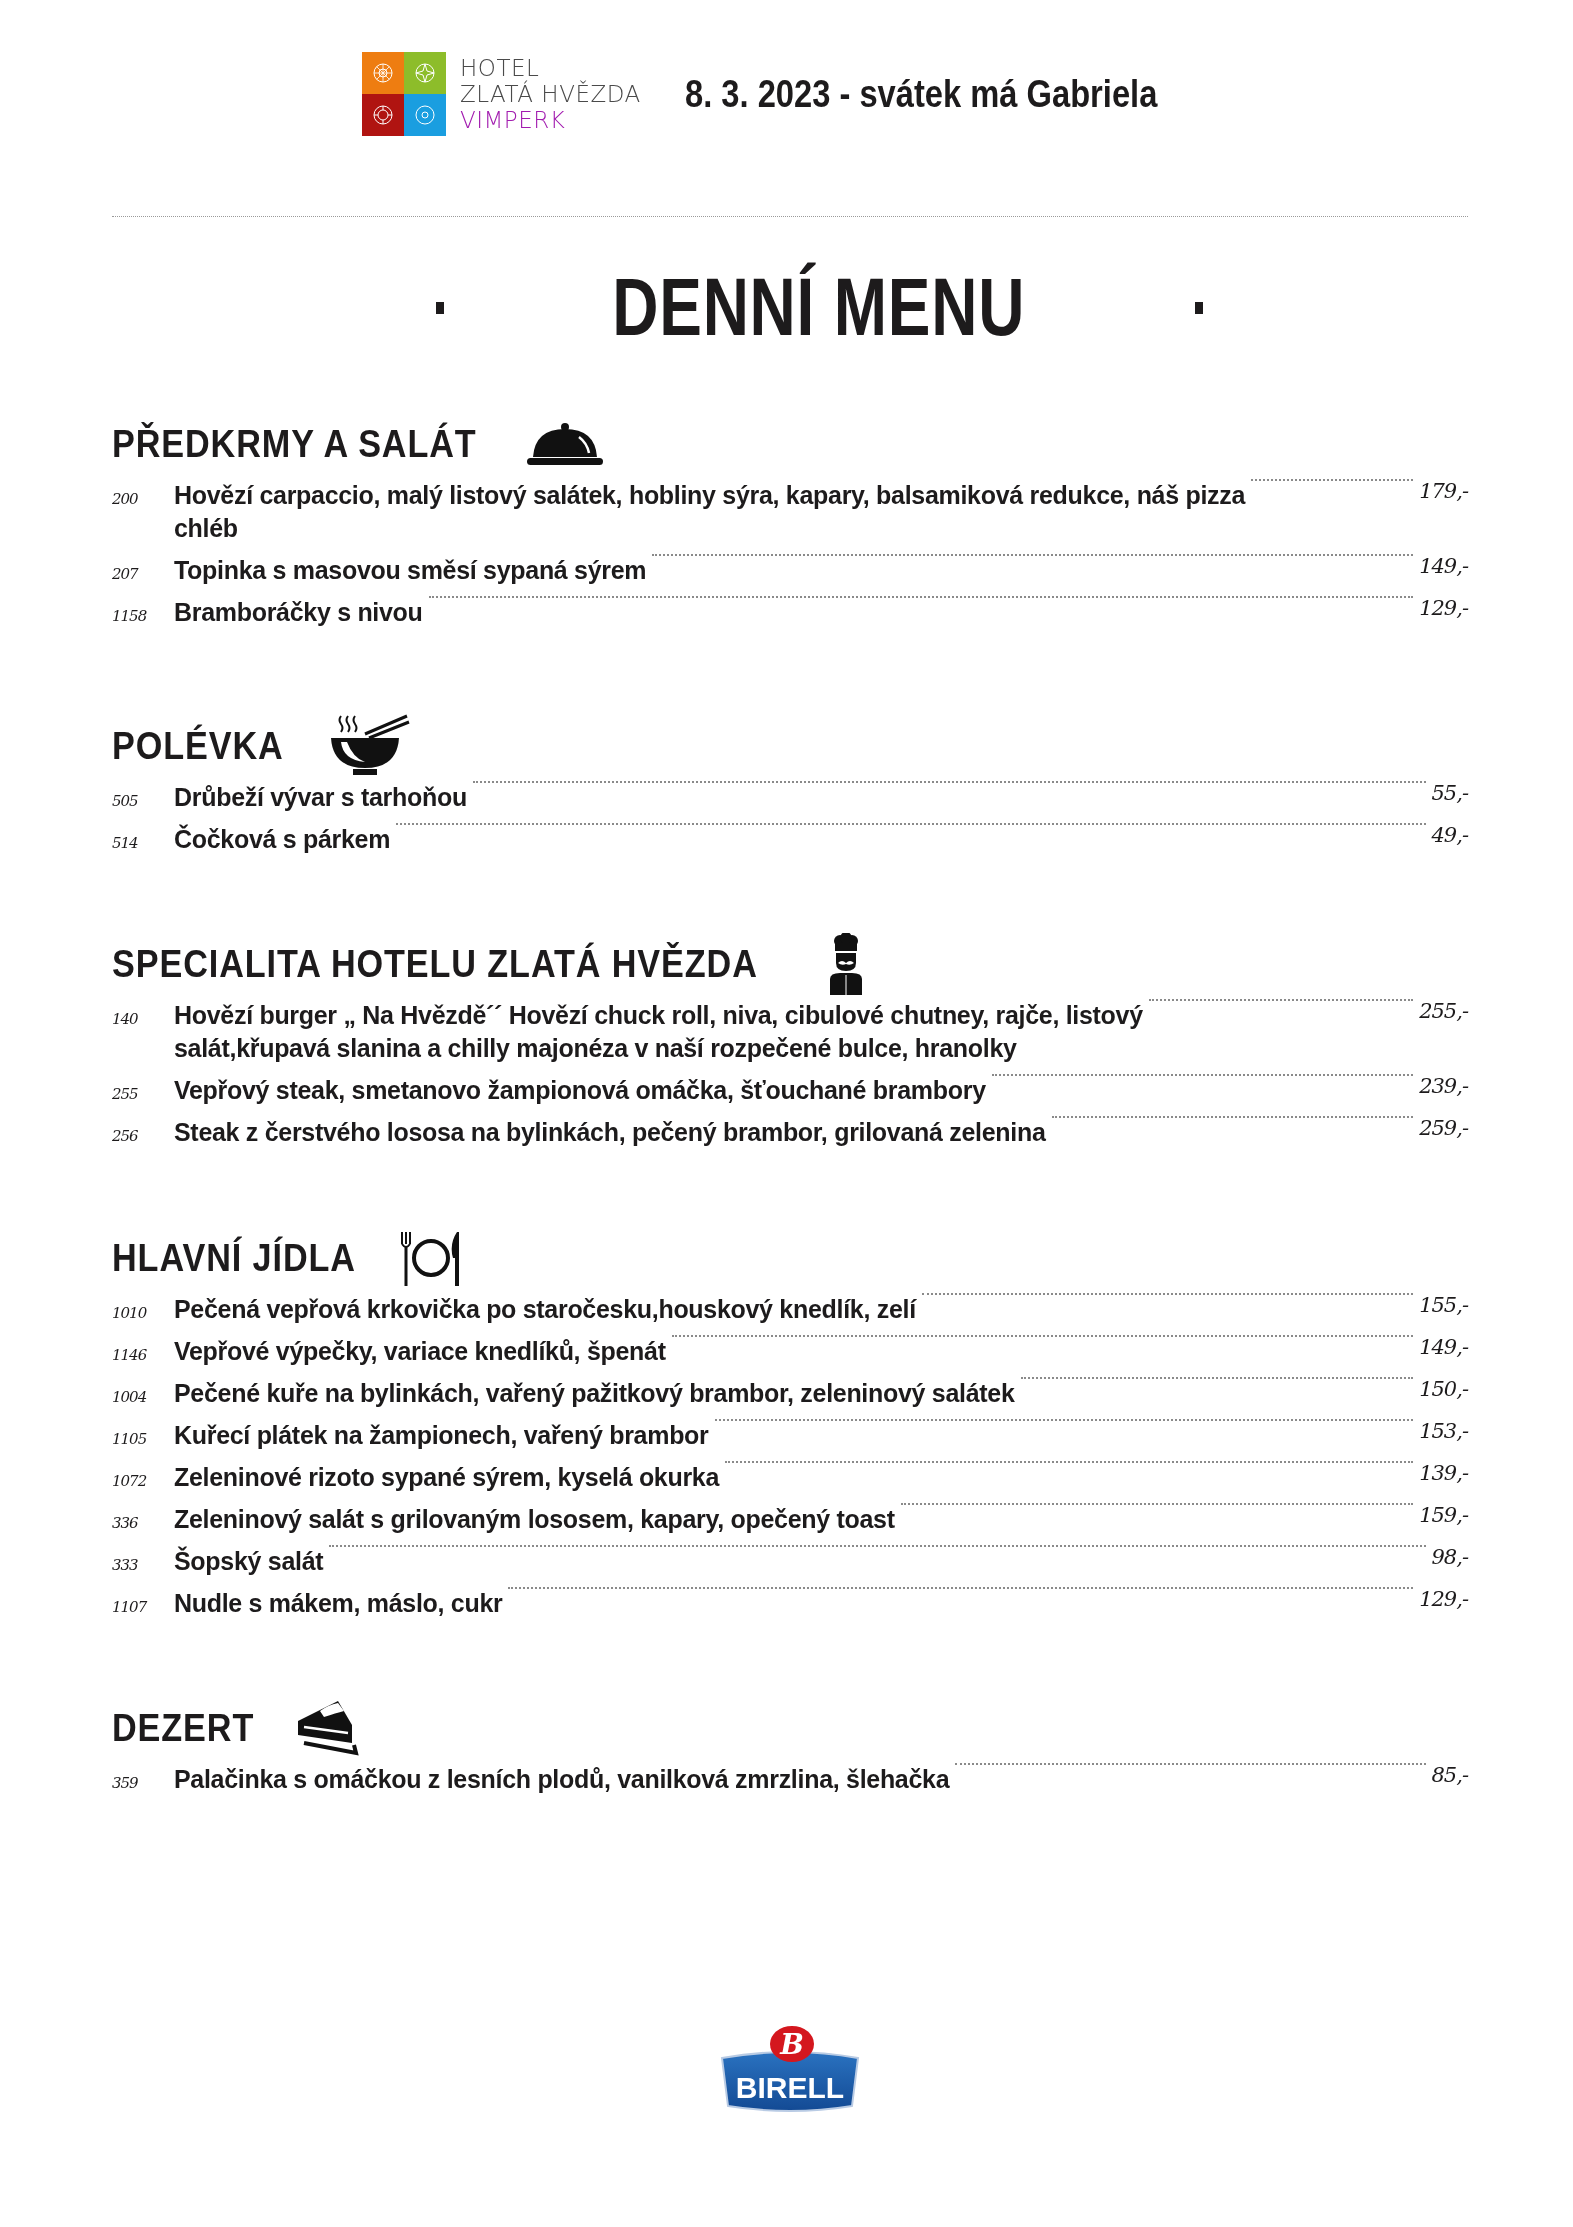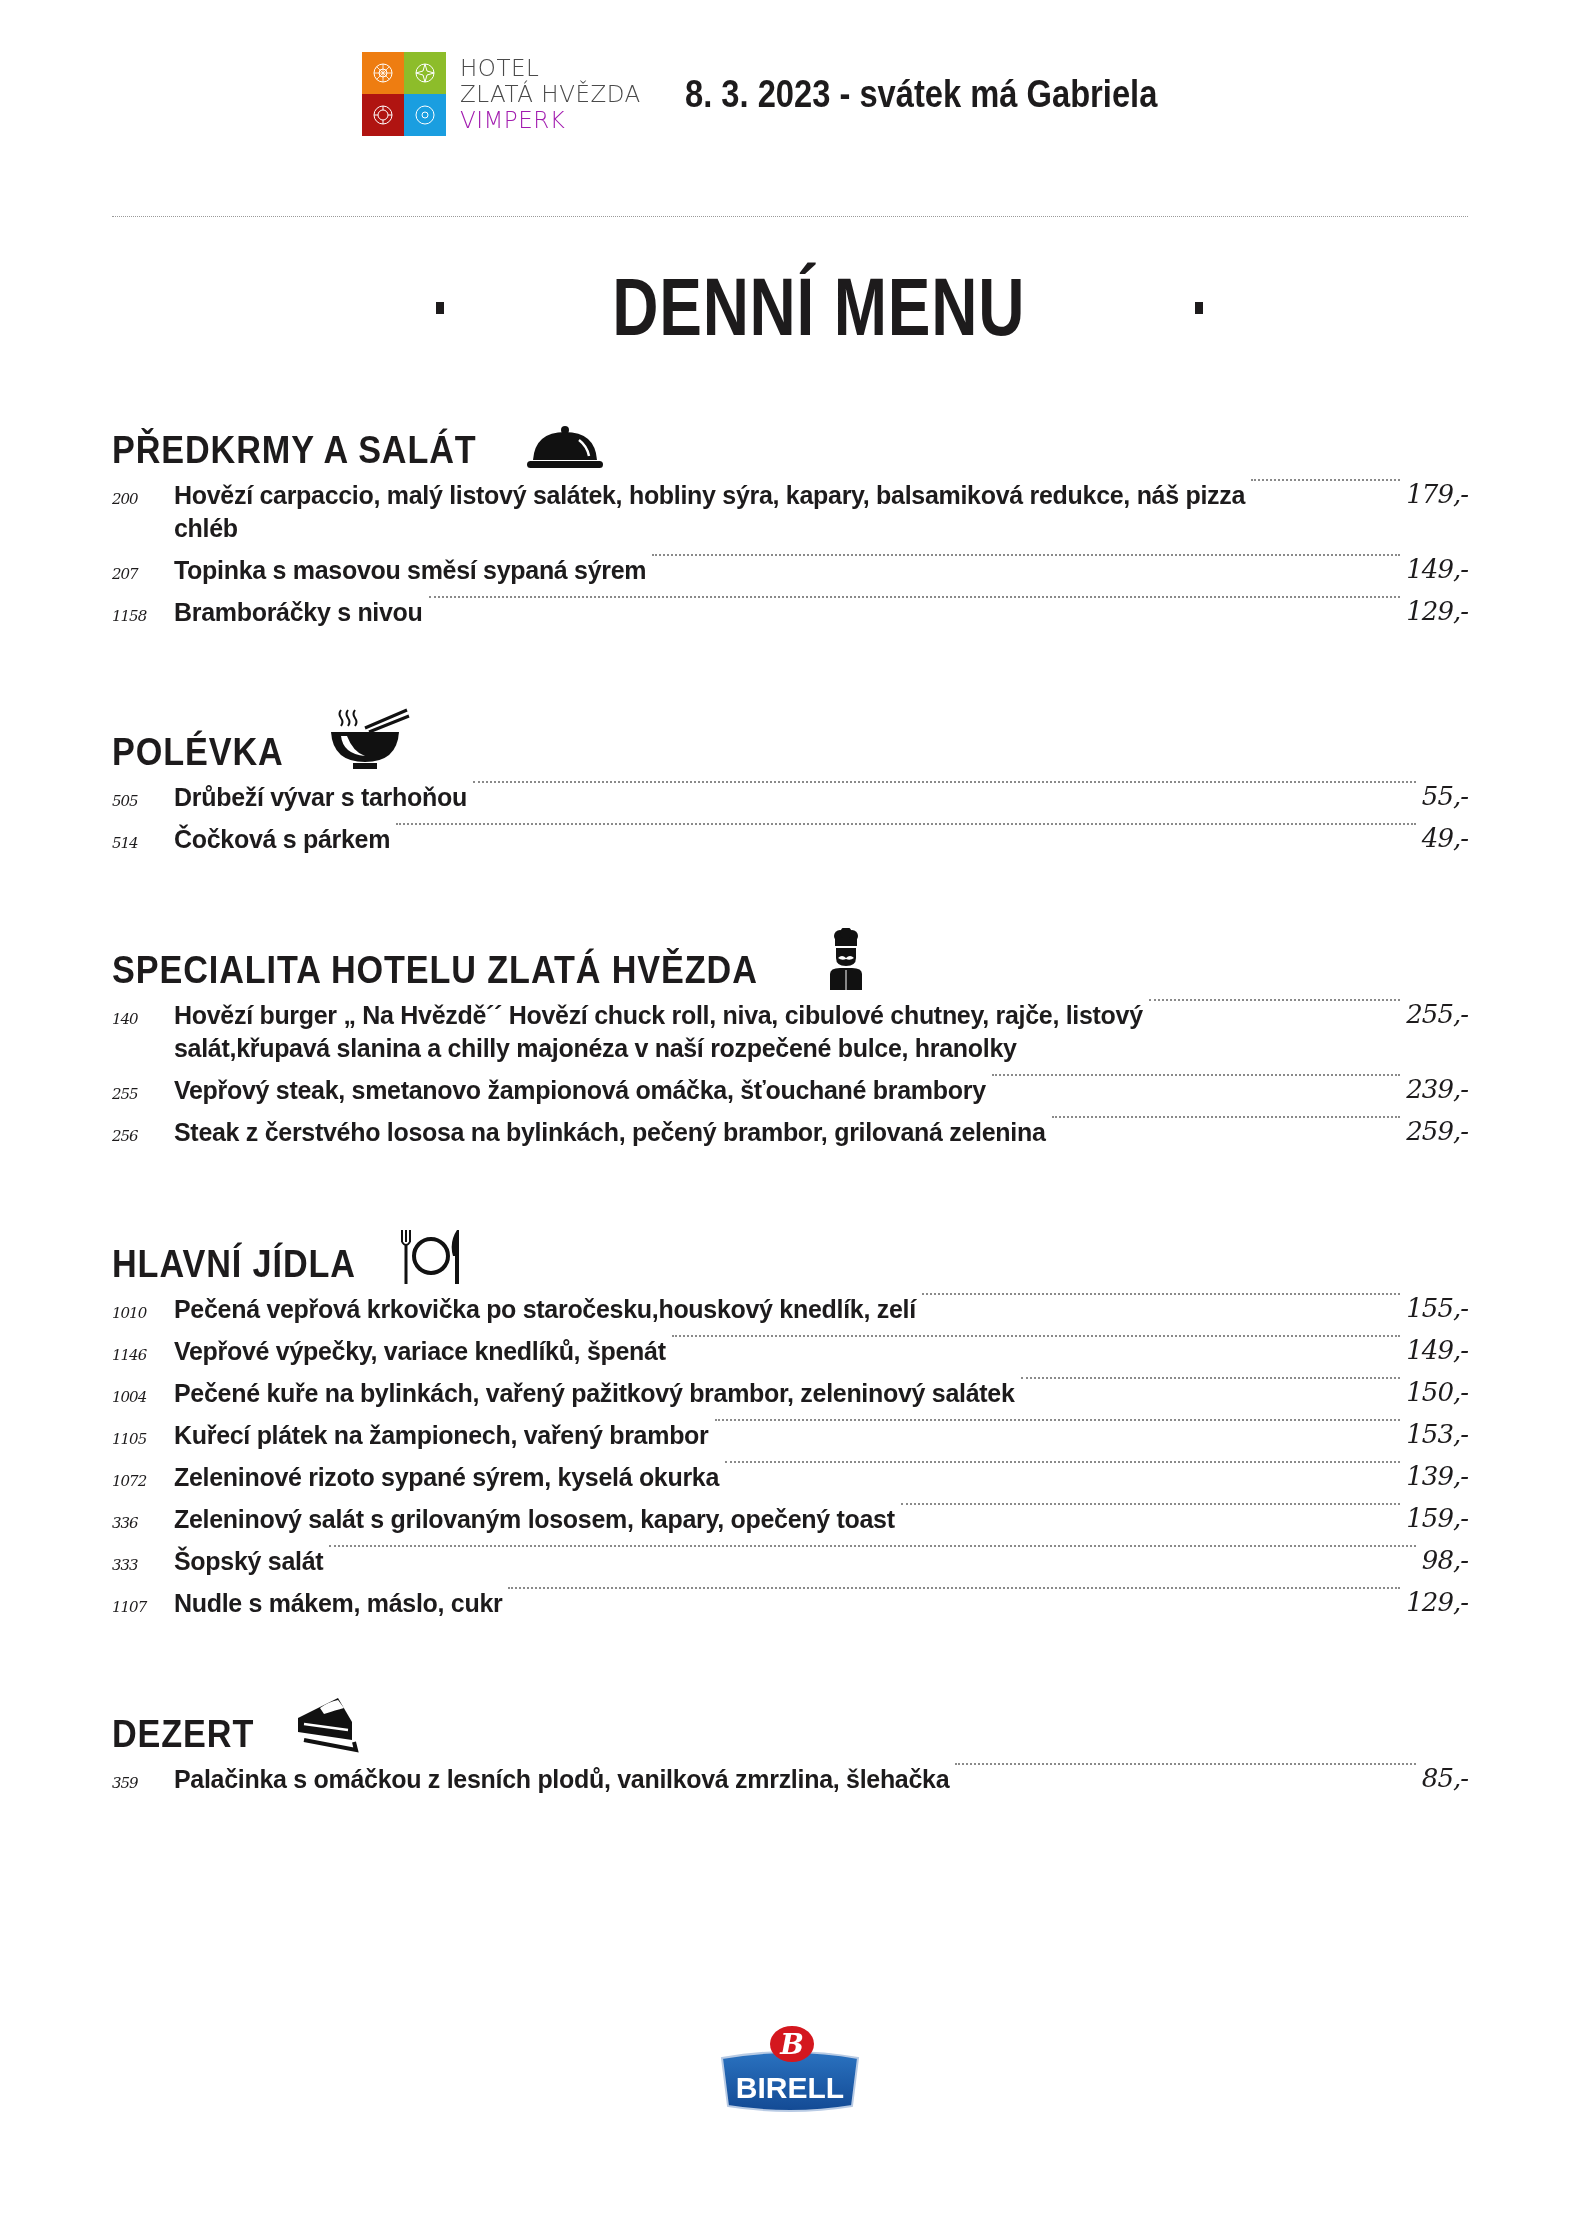--- a/index.html
+++ b/index.html
@@ -18,30 +18,30 @@
 
   .divider { position: absolute; top: 216px; left: 112px; width: 1356px; border-top: 1px dotted #9a9a9a; }
 
   .title-row { position: absolute; top: 262px; left: 0; width: 1567px; height: 90px; margin-left: 32px; }
   .title-dot { position: absolute; top: 40px; width: 8px; height: 12px; background: #1d1b1c; }
   .title { position: absolute; left: 0; width: 1573px; text-align: center; top: 0; font-family: "Liberation Sans", sans-serif; font-weight: 700; font-size: 82px; line-height: 90px; letter-spacing: 1px; }
   .title span { display: inline-block; transform: scaleX(0.78); }
 
   
   .section { position: absolute; left: 112px; width: 1356px; }
-  .section-head { display: flex; align-items: flex-end; height: 52px; gap: 28px; }
+  .section-head { display: flex; align-items: center; height: 52px; gap: 28px; }
   .section-title { font-family: "Liberation Sans", sans-serif; font-weight: 700; font-size: 38px; line-height: 40px; white-space: nowrap; transform: scaleX(0.9); transform-origin: left bottom; letter-spacing: 1px; }
   .section-icon { margin-left: 14px; display: flex; align-items: flex-end; }
 
   .item { position: relative; display: flex; align-items: baseline; margin-top: 9px; }
   .item-code { width: 62px; flex: 0 0 62px; font-family: "DejaVu Serif", serif; font-style: italic; font-size: 15px; color: #1d1b1c; letter-spacing: -1px; }
   .item-body { flex: 1; display: flex; align-items: flex-start; }
   .item-name { font-family: "Liberation Sans", sans-serif; font-weight: 700; font-size: 25px; line-height: 33px; white-space: pre-line; transform-origin: left bottom; letter-spacing: -0.3px; }
   .item-leader { flex: 1; border-bottom: 2px dotted #8a8a8a; margin: 0 6px 8px 6px; min-width: 10px; }
-  .item-price { font-family: "DejaVu Serif", serif; font-style: italic; font-size: 26px; white-space: nowrap; padding-bottom: 2px; letter-spacing: -1px; }
+  .item-price { font-family: "DejaVu Serif", serif; font-style: italic; font-size: 21px; white-space: nowrap; padding-bottom: 2px; letter-spacing: -1px; }
 
   .birell { position: absolute; left: 716px; top: 2024px; width: 148px; height: 96px; }
 </style>
 </head>
 <body>
 
 <div class="header">
   <div class="logo">
     <div class="logo-grid">
       <div class="logo-cell" style="background:#ee7d11">

